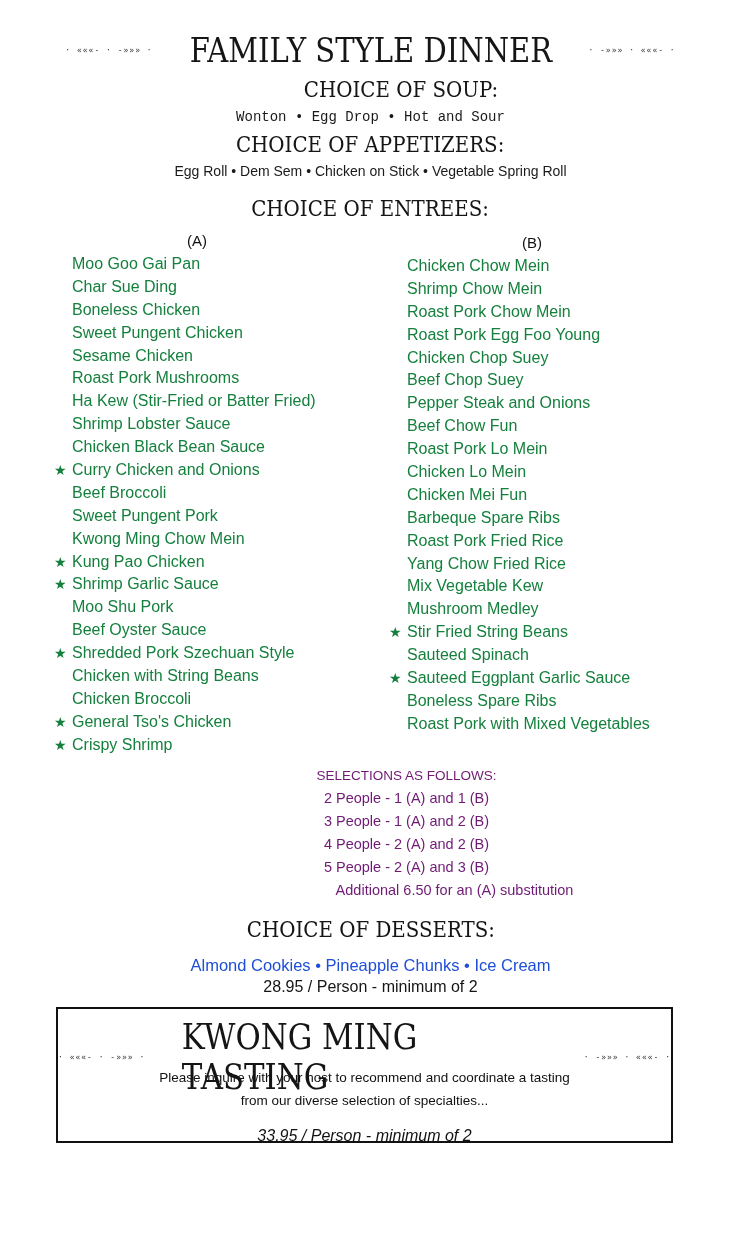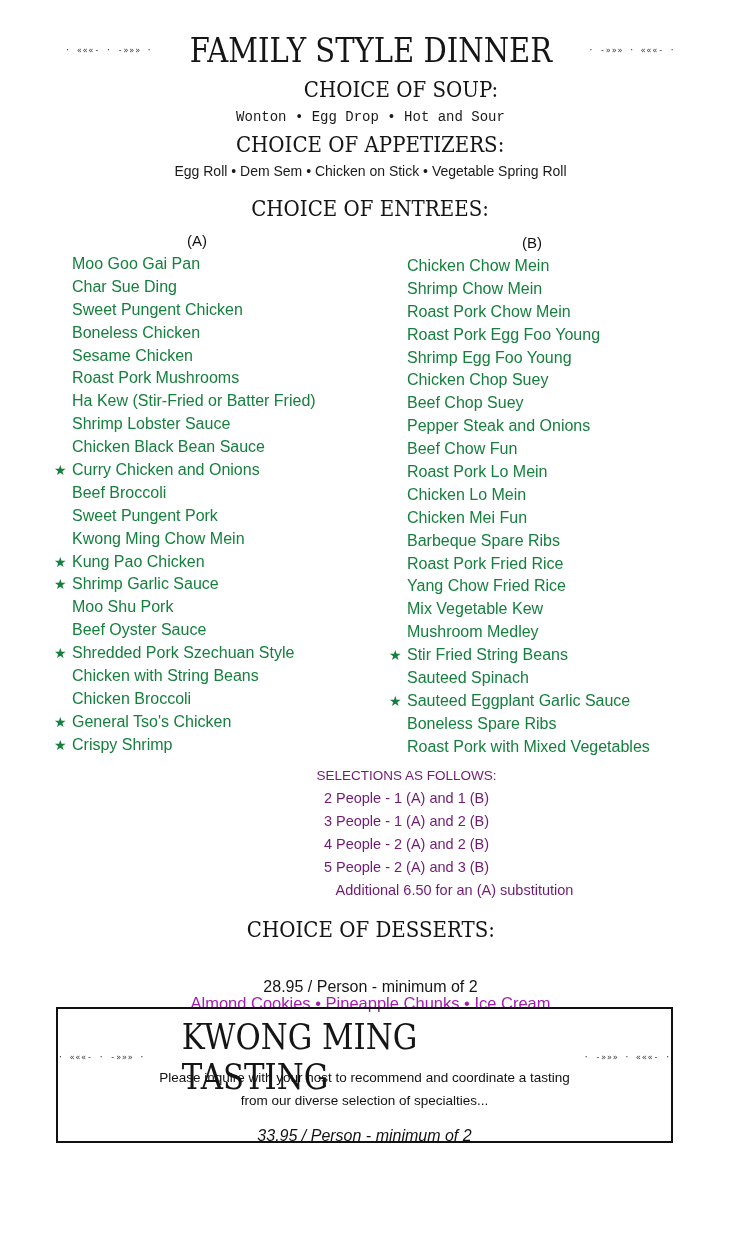--- a/index.html
+++ b/index.html
@@ -57,22 +57,22 @@
 <div class="center" style="top:196px;">
   <span class="title-serif h2">CHOICE OF ENTREES:</span>
 </div>
 
 <div class="col-head" style="left:187px; top:232px;">(A)</div>
 <div class="col-head" style="left:522px; top:234px;">(B)</div>
 
 <div class="col" id="col-a" style="left:72px; top:253px;">
     <div class="item"><span>Moo Goo Gai Pan</span></div>
     <div class="item"><span>Char Sue Ding</span></div>
+    <div class="item"><span>Boneless Chicken</span></div>
     <div class="item"><span>Sweet Pungent Chicken</span></div>
-    <div class="item"><span>Boneless Chicken</span></div>
     <div class="item"><span>Sesame Chicken</span></div>
     <div class="item"><span>Roast Pork Mushrooms</span></div>
     <div class="item"><span>Ha Kew (Stir-Fried or Batter Fried)</span></div>
     <div class="item"><span>Shrimp Lobster Sauce</span></div>
     <div class="item"><span>Chicken Black Bean Sauce</span></div>
     <div class="item"><span class="star">★</span><span>Curry Chicken and Onions</span></div>
     <div class="item"><span>Beef Broccoli</span></div>
     <div class="item"><span>Sweet Pungent Pork</span></div>
     <div class="item"><span>Kwong Ming Chow Mein</span></div>
     <div class="item"><span class="star">★</span><span>Kung Pao Chicken</span></div>
@@ -83,21 +83,20 @@
     <div class="item"><span>Chicken with String Beans</span></div>
     <div class="item"><span>Chicken Broccoli</span></div>
     <div class="item"><span class="star">★</span><span>General Tso's Chicken</span></div>
     <div class="item"><span class="star">★</span><span>Crispy Shrimp</span></div>
   </div>
 <div class="col" id="col-b" style="left:407px; top:255px;">
     <div class="item"><span>Chicken Chow Mein</span></div>
     <div class="item"><span>Shrimp Chow Mein</span></div>
     <div class="item"><span>Roast Pork Chow Mein</span></div>
     <div class="item"><span>Roast Pork Egg Foo Young</span></div>
-    <div class="item"><span>Shrimp Egg Foo Young</span></div>
     <div class="item"><span>Chicken Chop Suey</span></div>
     <div class="item"><span>Beef Chop Suey</span></div>
     <div class="item"><span>Pepper Steak and Onions</span></div>
     <div class="item"><span>Beef Chow Fun</span></div>
     <div class="item"><span>Roast Pork Lo Mein</span></div>
     <div class="item"><span>Chicken Lo Mein</span></div>
     <div class="item"><span>Chicken Mei Fun</span></div>
     <div class="item"><span>Barbeque Spare Ribs</span></div>
     <div class="item"><span>Roast Pork Fried Rice</span></div>
     <div class="item"><span>Yang Chow Fried Rice</span></div>
@@ -113,21 +112,21 @@
 <div class="center sel" style="top:764px; font-size:13.5px;">SELECTIONS AS FOLLOWS:</div>
 <div class="center sel" style="top:787px;">2 People - 1 (A) and 1 (B)</div>
 <div class="center sel" style="top:810px;">3 People - 1 (A) and 2 (B)</div>
 <div class="center sel" style="top:833px;">4 People - 2 (A) and 2 (B)</div>
 <div class="center sel" style="top:856px;">5 People - 2 (A) and 3 (B)</div>
 <div class="center sel" style="top:879px;padding-left:48px;">Additional 6.50 for an (A) substitution</div>
 
 <div class="center" style="top:917px;">
   <span class="title-serif h2">CHOICE OF DESSERTS:</span>
 </div>
-<div class="center" style="top:994px; font-size:16.5px; color:#a21caf;">Almond Cookies • Pineapple Chunks • Ice Cream</div>
+<div class="center" style="top:956px; font-size:16.5px; color:#1d4ed8;">Almond Cookies • Pineapple Chunks • Ice Cream</div>
 <div class="center" style="top:978px; font-size:16px; color:#151515;">28.95 / Person - minimum of 2</div>
 
 <div id="tasting-box">
   <div id="tasting-title-row">
     <span class="ornament">· «««- · -»»» ·</span>
     <span class="title-serif" id="tasting-title">KWONG MING TASTING</span>
     <span class="ornament">· -»»» · «««- ·</span>
   </div>
   <div style="position:absolute; top:61px; left:0; width:100%; text-align:center; font-size:13.5px;">Please inquire with your host to recommend and coordinate a tasting</div>
   <div style="position:absolute; top:84px; left:0; width:100%; text-align:center; font-size:13.5px;">from our diverse selection of specialties...</div>

